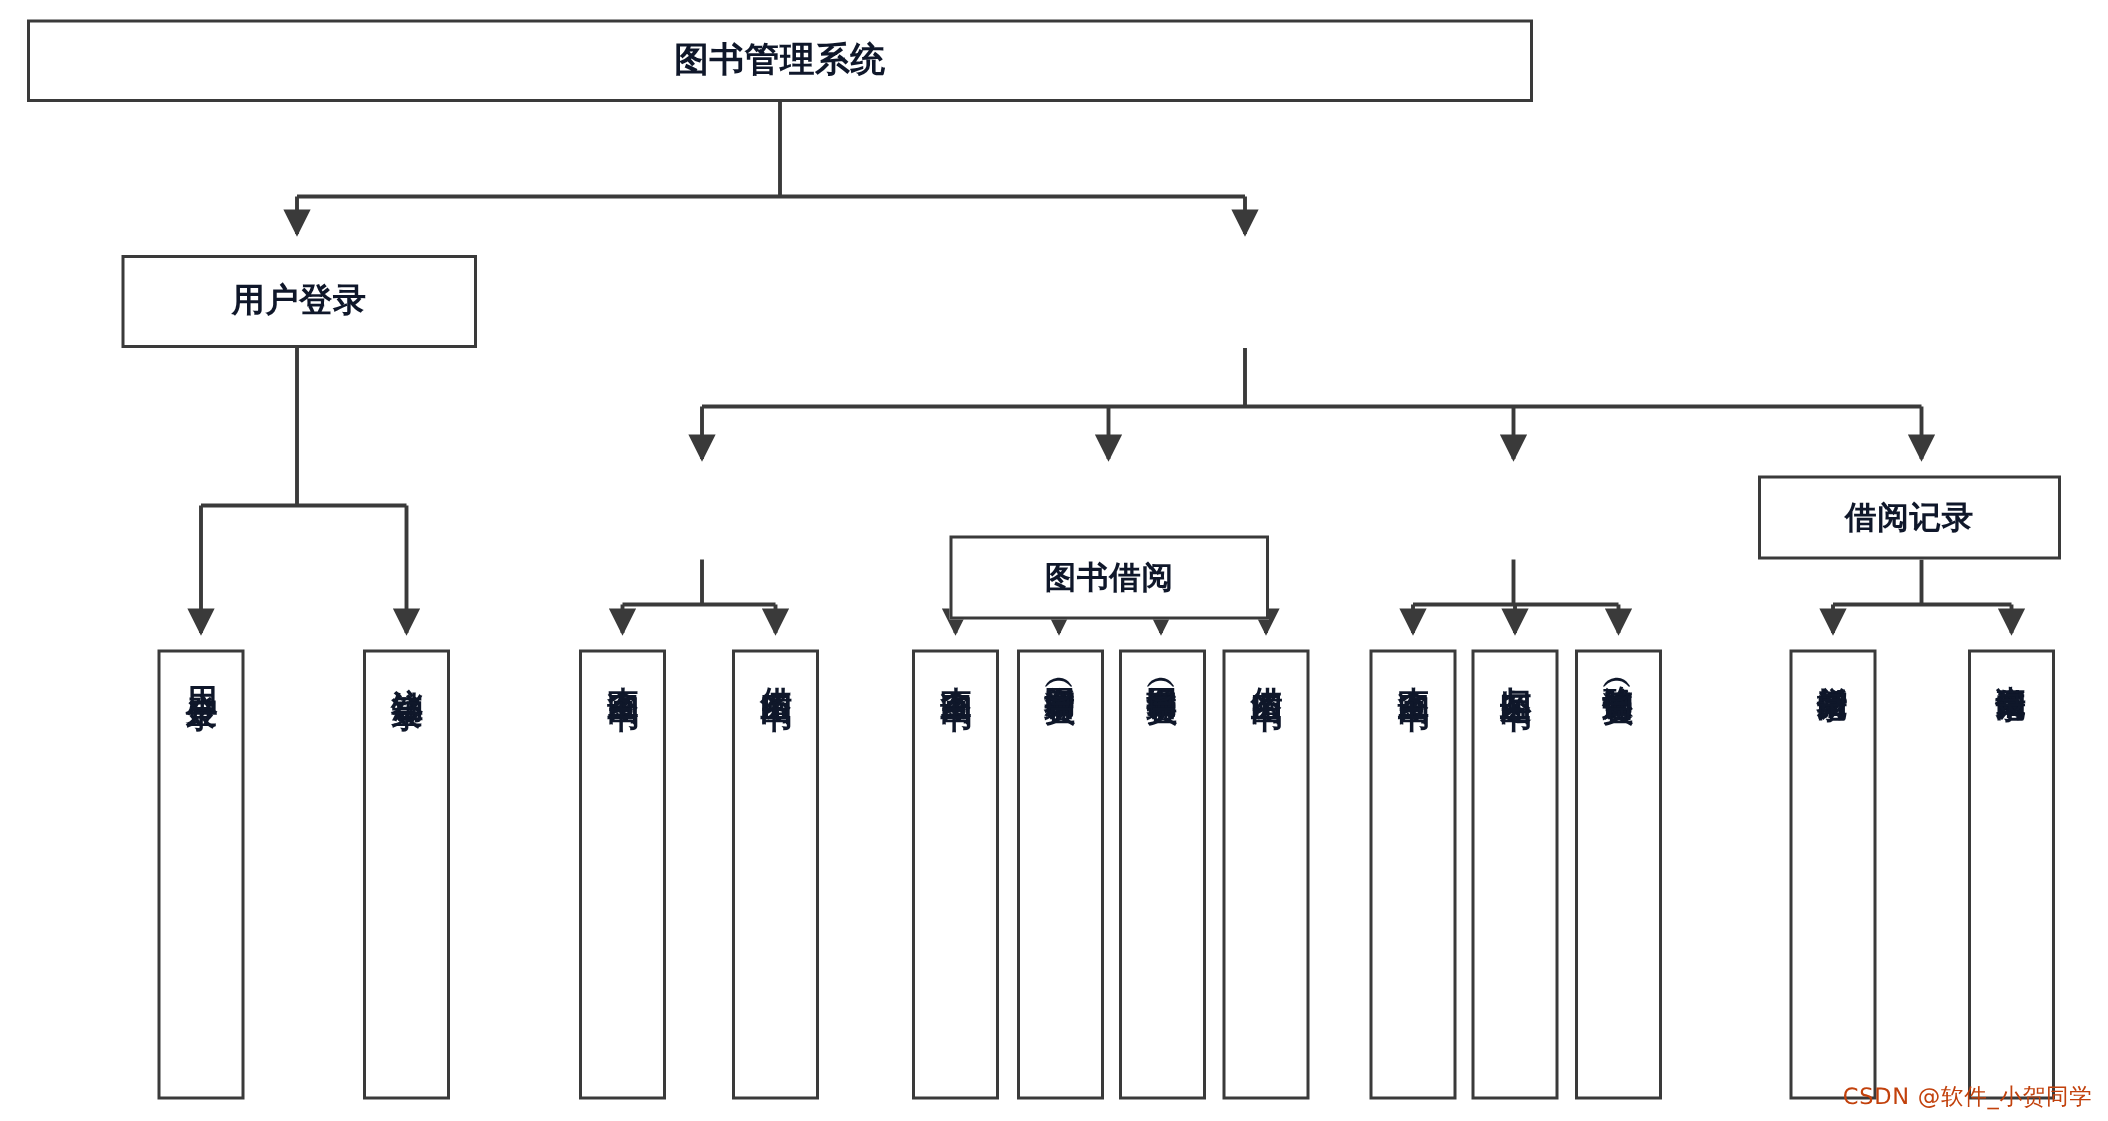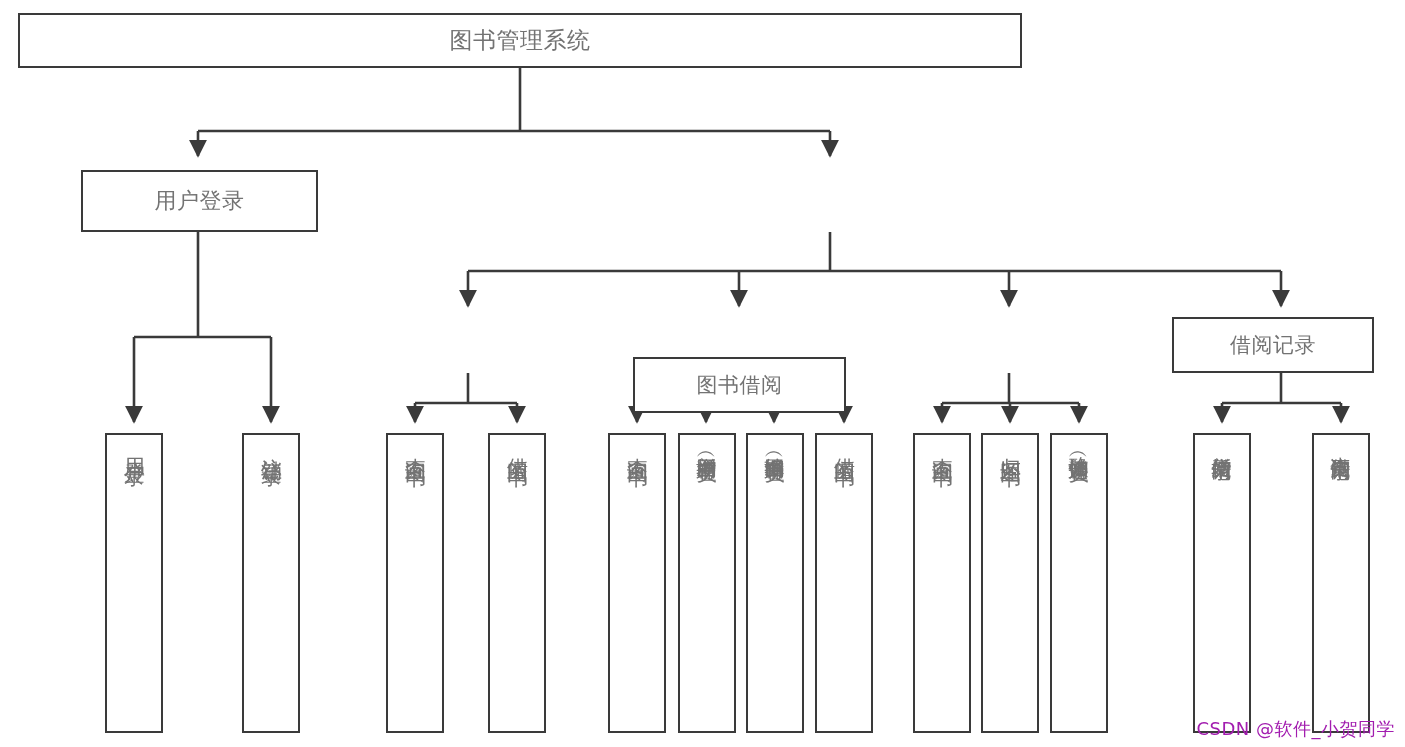--- a/index.html
+++ b/index.html
@@ -28,24 +28,25 @@
     position: absolute;
     box-sizing: border-box;
     border: 2.5px solid #3a3a3a;
     background: #ffffff;
     display: flex;
     align-items: center;
     justify-content: center;
     overflow: hidden;
   }
   .node-label {
-    color: #737373;
+    color: #0f172a;
     letter-spacing: 0.5px;
     white-space: nowrap;
     line-height: 1.18;
+    font-weight: bold;
   }
   .node-box.root .node-label { font-size: 23px; }
   .node-box.level1 .node-label { font-size: 22px; }
   .node-box.level2 .node-label { font-size: 21px; }
   .node-box.leaf {
     align-items: flex-start;
     padding-top: 6px;
   }
   .node-box.leaf .node-label {
     writing-mode: vertical-rl;
@@ -56,22 +57,22 @@
     text-align: left;
   }
   .node-box.leaf.tall-text .node-label {
     font-size: 20px;
     letter-spacing: 1px;
   }
   #watermark {
     position: absolute;
     right: 10px;
     bottom: 6px;
-    font-size: 18px;
-    color: #a21caf;
+    font-size: 15px;
+    color: #c2410c;
     letter-spacing: 0.5px;
     white-space: nowrap;
     pointer-events: none;
   }
 </style>
 </head>
 <body>
 
 <div id="diagram-root">
 

